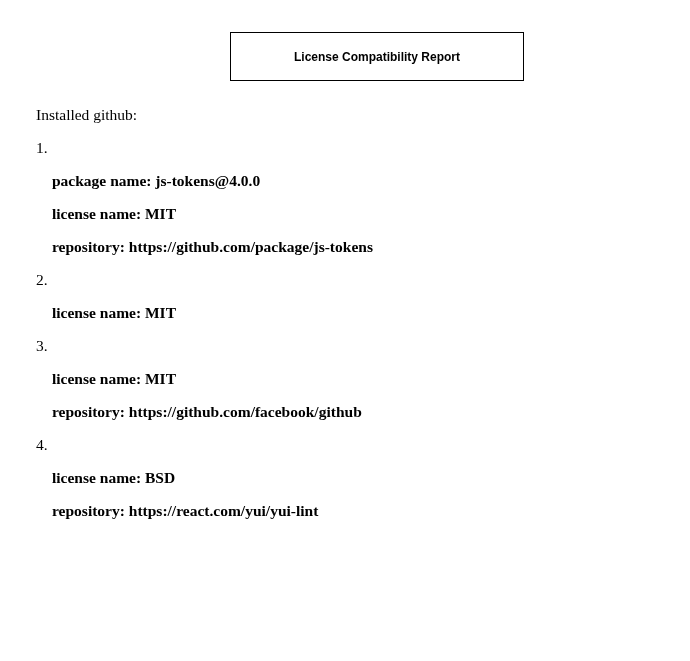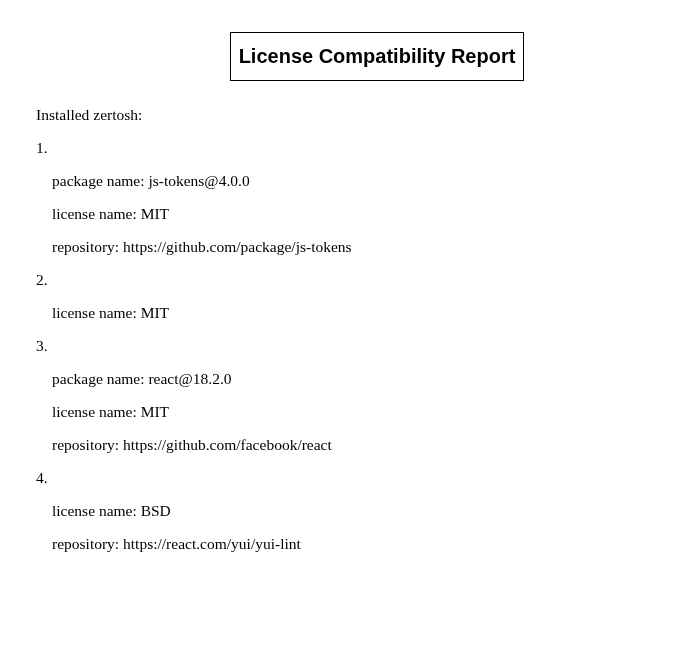--- a/index.html
+++ b/index.html
@@ -1,53 +1,52 @@
 <!DOCTYPE html>
 <html><head>
   <meta charset="utf-8">
   <style>
     html, body { margin: 0; padding: 0; background: #ffffff; }
     body { width: 690px; height: 661px; position: relative; overflow: hidden; color: #000; }
     .title-box {
       position: absolute; left: 230px; top: 32px; width: 294px; height: 49px;
       border: 1px solid #000; box-sizing: border-box;
       display: flex; align-items: center; justify-content: center;
-      font-family: "Liberation Sans", sans-serif; font-weight: bold; font-size: 20px;
+      font-family: "Liberation Sans", sans-serif; font-weight: bold; font-size: 12px;
     }
     .content { position: absolute; left: 36px; top: 104px; font-family: "Liberation Serif", serif; font-size: 15.5px; }
     .line { height: 33px; line-height: 22px; white-space: nowrap; }
-    .indent { padding-left: 16px; }
+    .indent { padding-left: 16px; font-weight: bold; }
   </style>
 </head>
 <body>
 
 <div class="title-box">
   <span>License Compatibility Report</span>
 </div>
 
 <div class="content">
-  <div class="line">Installed zertosh:</div>
+  <div class="line">Installed github:</div>
 
   <div>
     <div class="line">1.</div>
     <div class="line indent"><span>package name: </span><span>js-tokens@4.0.0</span></div>
     <div class="line indent"><span>license name: </span><span>MIT</span></div>
     <div class="line indent"><span>repository: </span><span>https://github.com/package/js-tokens</span></div>
   </div>
 
   <div>
     <div class="line">2.</div>
     <div class="line indent"><span>license name: </span><span>MIT</span></div>
   </div>
 
   <div>
     <div class="line">3.</div>
-    <div class="line indent"><span>package name: </span><span>react@18.2.0</span></div>
     <div class="line indent"><span>license name: </span><span>MIT</span></div>
-    <div class="line indent"><span>repository: </span><span>https://github.com/facebook/react</span></div>
+    <div class="line indent"><span>repository: </span><span>https://github.com/facebook/github</span></div>
   </div>
 
   <div>
     <div class="line">4.</div>
     <div class="line indent"><span>license name: </span><span>BSD</span></div>
     <div class="line indent"><span>repository: </span><span>https://react.com/yui/yui-lint</span></div>
   </div>
 </div>
 
 </body></html>

